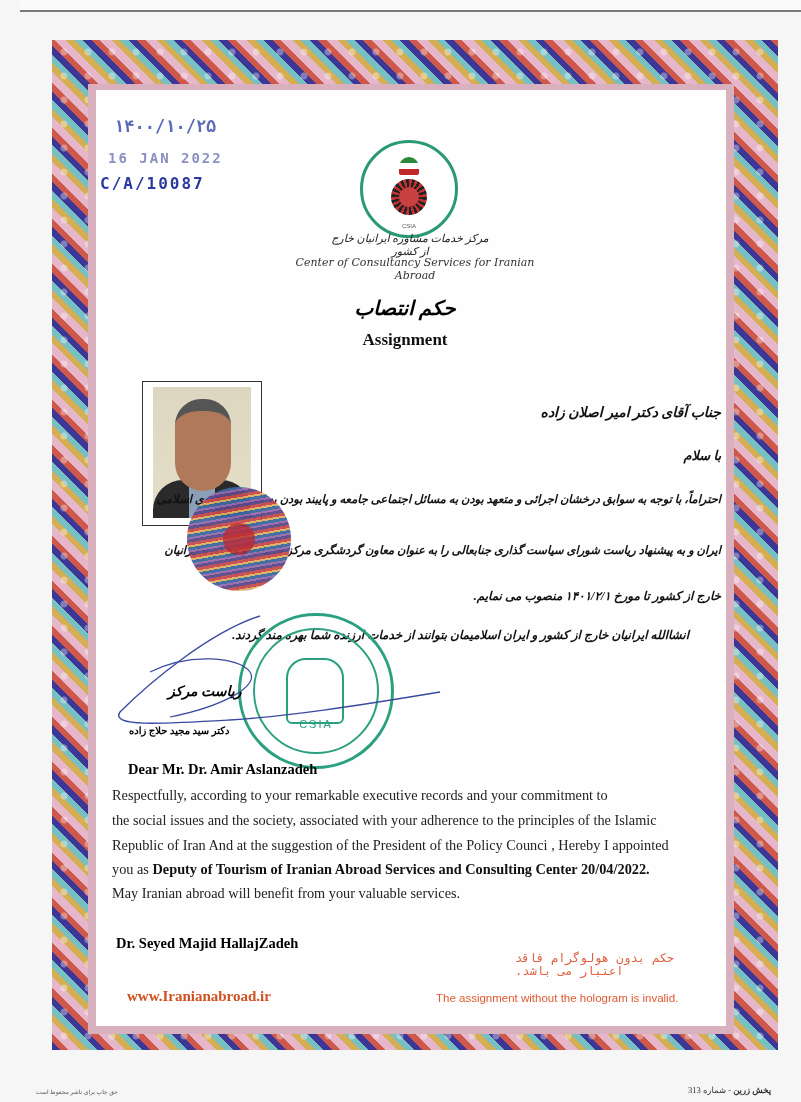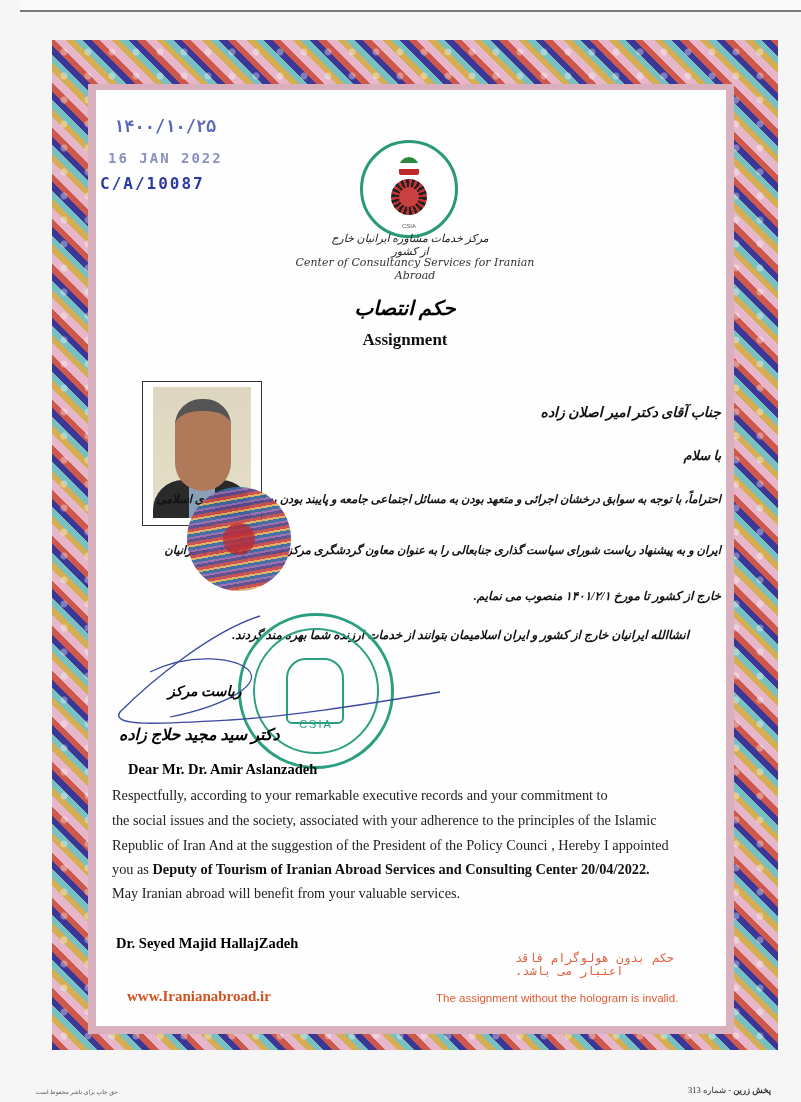--- a/index.html
+++ b/index.html
@@ -31,21 +31,21 @@
   .hologram{position:absolute;left:187px;top:487px;width:104px;height:104px;border-radius:50%;
     background:repeating-linear-gradient(170deg,#5a4a8a 0 3px,#c84a4a 3px 6px,#e0b060 6px 8px,#3a6aa0 8px 11px,#9a6ab0 11px 13px);opacity:.95;}
   .hologram::after{content:"";position:absolute;left:36px;top:36px;width:32px;height:32px;border-radius:50%;background:#b8202a;opacity:.8;}
   .fa{position:absolute;right:80px;direction:rtl;font-style:italic;font-weight:bold;font-size:13.5px;color:#111;white-space:nowrap;}
   .seal{position:absolute;left:238px;top:613px;width:150px;height:150px;border:3px solid #2aa080;border-radius:50%;}
   .seal::before{content:"";position:absolute;inset:12px;border:2px solid #2aa080;border-radius:50%;}
   .seal .core{position:absolute;left:45px;top:42px;width:54px;height:62px;border:2px solid #2aa080;border-radius:20px 20px 6px 6px;}
   .seal .csia{position:absolute;left:0;right:0;bottom:36px;text-align:center;color:#2aa080;font-size:11px;letter-spacing:2px;font-family:"Liberation Sans",sans-serif;}
   .sig{position:absolute;left:110px;top:612px;width:340px;height:130px;}
   .sig-fa1{position:absolute;left:168px;top:683px;font-size:14px;font-style:italic;font-weight:bold;direction:rtl;}
-  .sig-fa2{position:absolute;left:119px;top:725px;font-size:16px;font-style:italic;font-weight:bold;direction:rtl;}
+  .sig-fa2{position:absolute;left:129px;top:725px;font-size:10px;font-weight:bold;direction:rtl;}
   .en{position:absolute;left:112px;font-size:14.3px;color:#222;white-space:nowrap;}
   .en b{font-weight:bold;color:#111;}
   .dear{position:absolute;left:128px;top:761px;font-size:14.5px;font-weight:bold;}
   .signer{position:absolute;left:116px;top:935px;font-size:14.5px;font-weight:bold;}
   .warn-fa{position:absolute;left:515px;top:952px;width:180px;direction:rtl;text-align:left;color:#e06040;font-size:12px;font-family:"DejaVu Sans Mono",monospace;line-height:13px;}
   .url{position:absolute;left:127px;top:988px;color:#d05020;font-weight:bold;font-size:15px;}
   .warn-en{position:absolute;left:436px;top:992px;color:#e05a30;font-size:11.5px;font-family:"Liberation Sans",sans-serif;}
   .foot-r{position:absolute;left:688px;top:1085px;font-size:8.5px;direction:rtl;color:#333;}
   .foot-r b{font-weight:bold;}
   .foot-l{position:absolute;left:36px;top:1088px;font-size:6px;direction:rtl;color:#555;}

